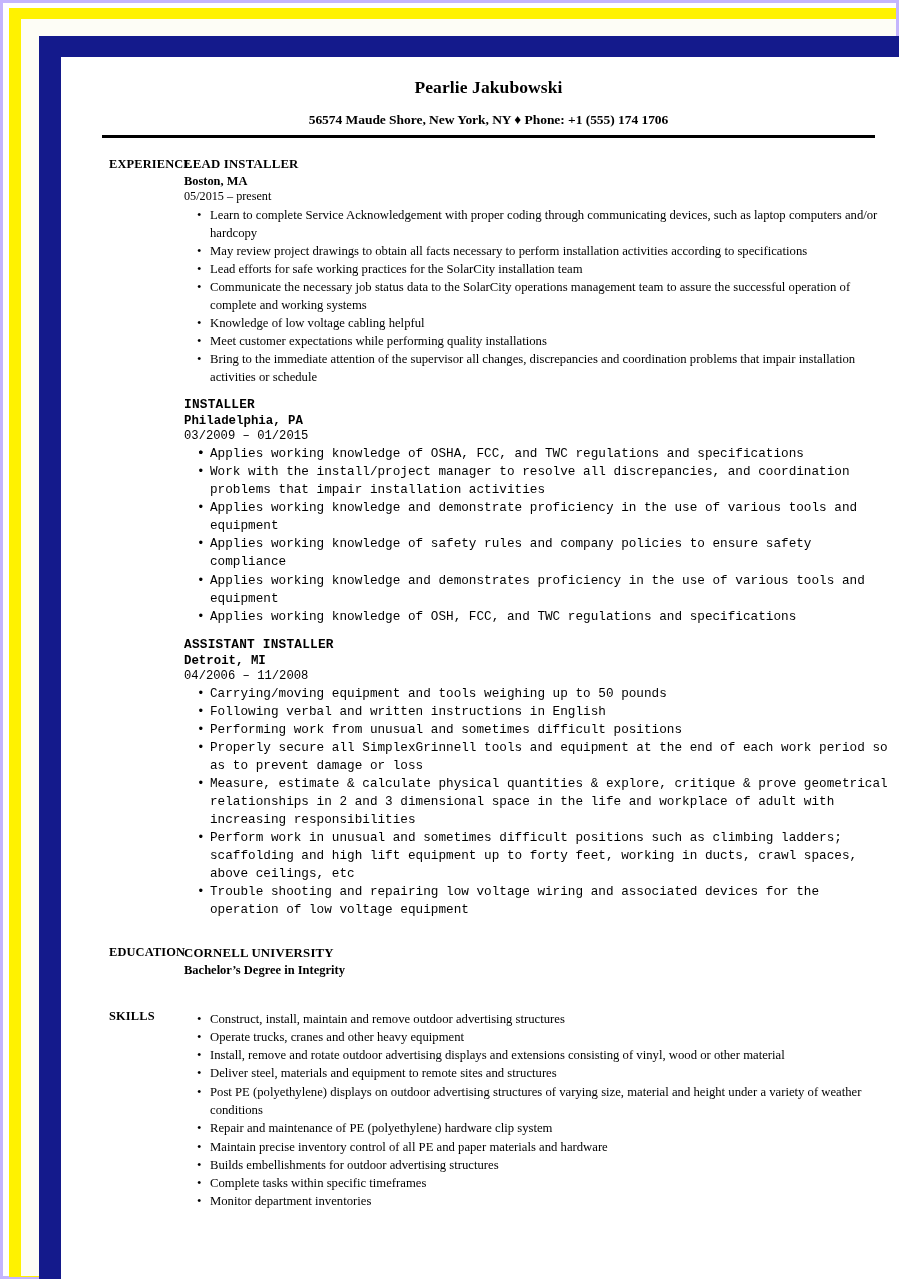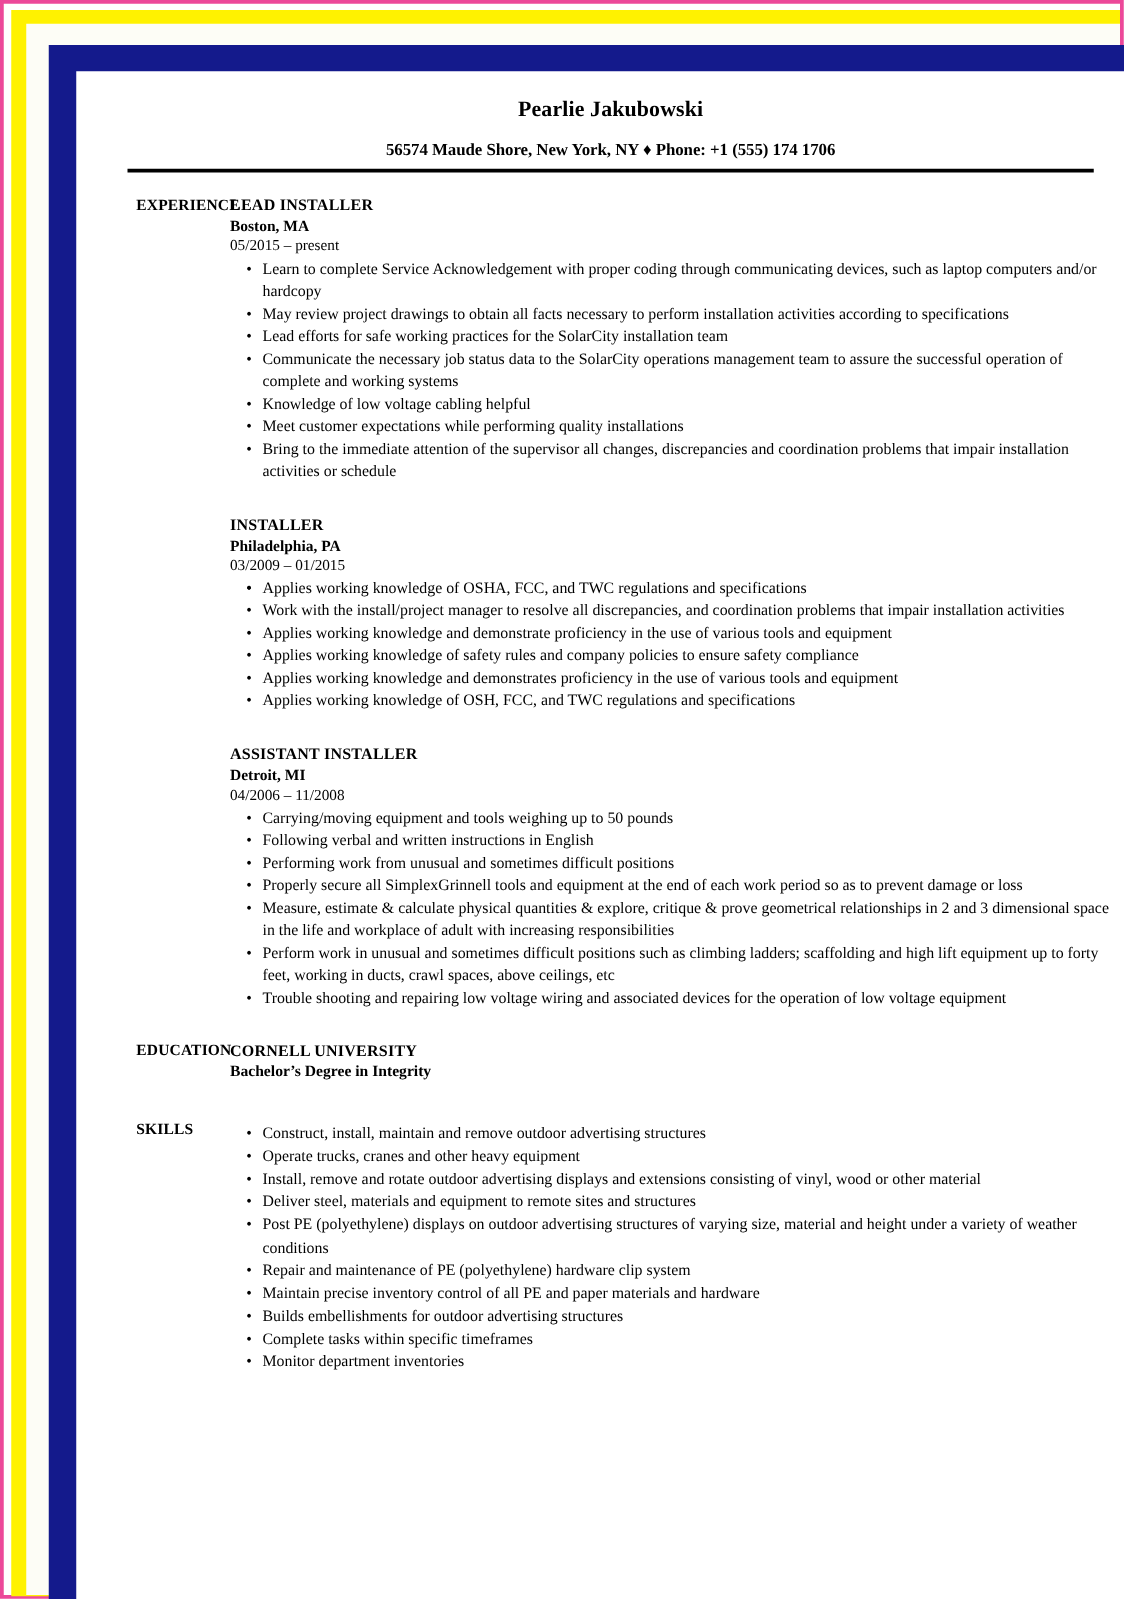--- a/index.html
+++ b/index.html
@@ -7,21 +7,21 @@
     margin: 0; padding: 0;
     width: 899px; height: 1279px;
     background: #ffffff;
     font-family: "Liberation Serif", "DejaVu Serif", serif;
   }
 
   
   #frame-outer-blue {
     position: absolute; left: 0; top: 0;
     width: 899px; height: 1279px;
-    background: #ec4899;
+    background: #c4b5fd;
   }
   #frame-white-1 {
     position: absolute; left: 3px; top: 3px;
     width: 893px; height: 1273px;
     background: #ffffff;
   }
   #frame-yellow {
     position: absolute; left: 6px; top: 5px;
     width: 887px; height: 1269px;
     background: #fff200;
@@ -93,21 +93,21 @@
   .section-body {
     flex: 1 1 auto;
     padding-right: 22px;
   }
 
   #experience-section { margin-top: 19px; }
   #education-section  { margin-top: 26px; }
   #skills-section     { margin-top: 30px; }
 
   .job { margin-bottom: 0; }
-  .job + .job { margin-top: 27px; }
+  .job + .job { margin-top: 11px; font-family: Liberation Mono, monospace; }
 
   .job-title {
     font-size: 12.8px;
     font-weight: bold;
     letter-spacing: 0.2px;
     line-height: 1.25;
     color: #000;
   }
   .job-location {
     font-size: 12.4px;

